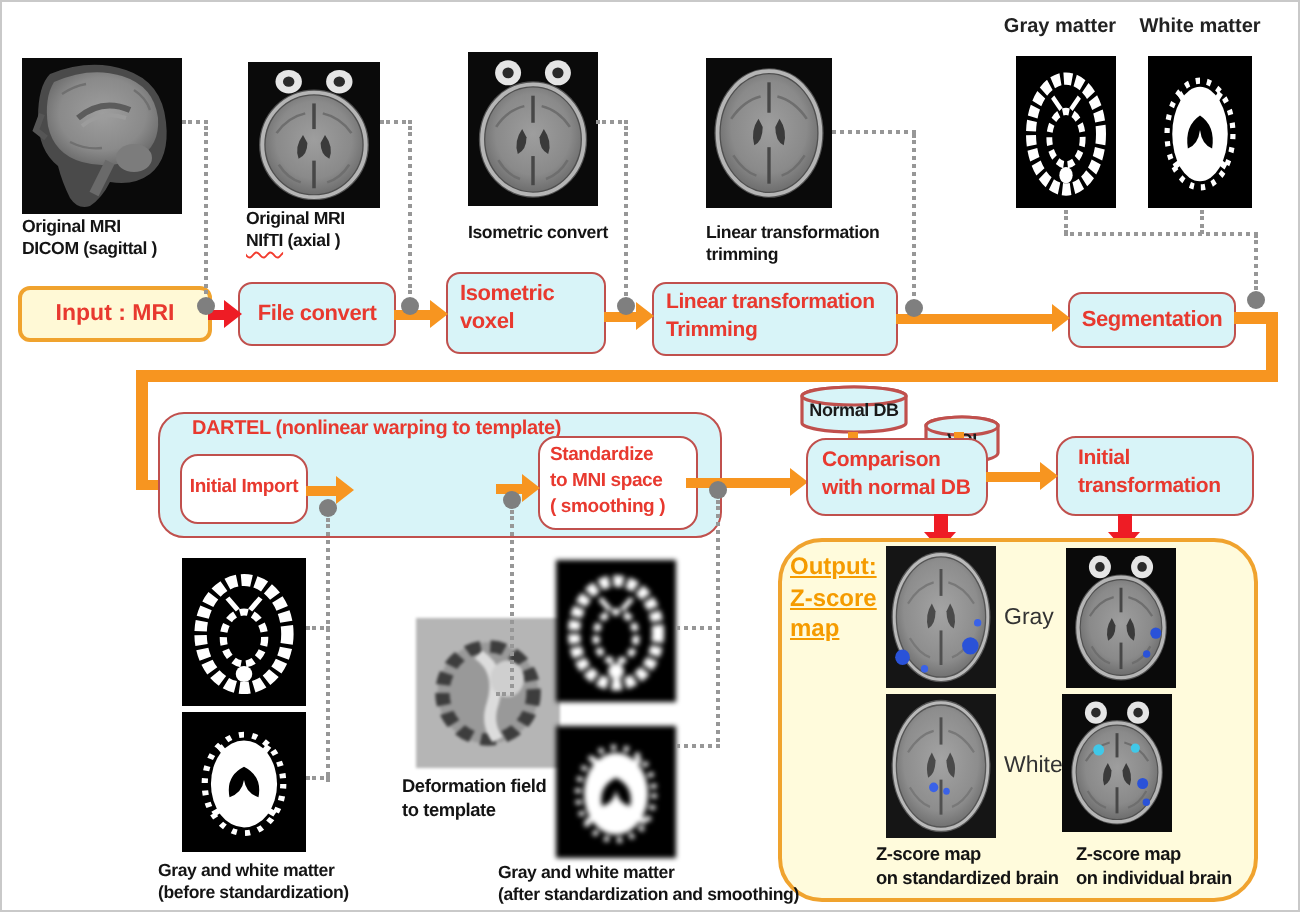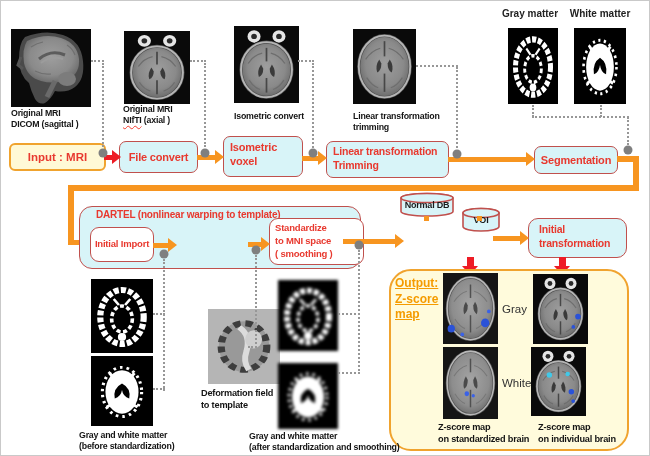--- a/index.html
+++ b/index.html
@@ -199,21 +199,21 @@
   <div class="oseg" style="left:67px;top:184px;width:571px;height:6px;"></div>
   <div class="oseg" style="left:67px;top:184px;width:6px;height:60px;"></div>
   <div class="ar" style="left:71px;top:234px;width:39px;">
       <div class="sh"></div>
       <div class="hd"></div>
     </div>
 
   <div class="dartel" style="left:78px;top:205px;width:282px;height:63px;"></div>
   <div class="dartel-title" style="left:95px;top:208px;">DARTEL (nonlinear warping to template)</div>
   <div class="box white center" style="left:89px;top:226px;width:64px;height:35px;font-size:9.5px;border-radius:9px;">Initial Import</div>
-  <div class="box white" style="left:268px;top:217px;width:95px;height:47px;font-size:9.5px;border-radius:9px;padding:3px 12px 2px 5px;line-height:1.35;">
+  <div class="box white" style="left:268px;top:217px;width:80px;height:47px;font-size:9.5px;border-radius:9px;padding:3px 12px 2px 5px;line-height:1.35;">
     <div>Standardize</div>
       <div>to MNI space</div>
       <div>( smoothing )</div>
   </div>
   <div class="ar" style="left:152px;top:237px;width:24px;">
       <div class="sh"></div>
       <div class="hd"></div>
     </div>
   <div class="ar" style="left:247px;top:236px;width:22px;">
       <div class="sh"></div>
@@ -234,20 +234,24 @@
   <div class="cyl" style="left:460px;top:206px;width:40px;height:36px;">
     <svg width="40" height="26" viewBox="0 0 40 26">
       <path d="M2 6 a18 4.5 0 0 1 36 0 v13.5 a18 4.5 0 0 1 -36 0 z" fill="#D8F4F8" stroke="#C0504D" stroke-width="1.6"></path>
       <ellipse cx="20" cy="6" rx="18" ry="4.5" fill="#D8F4F8" stroke="#C0504D" stroke-width="1.6"></ellipse>
     </svg>
     <div class="lab">VOI</div>
   </div>
   <div class="oseg" style="left:423px;top:215px;width:5px;height:5px;"></div>
   <div class="oseg" style="left:476px;top:215px;width:5px;height:5px;"></div>
 
+  <div class="box" style="left:402px;top:218px;width:91px;height:39px;font-size:10.5px;border-radius:10px;padding:4px 2px 2px 7px;">
+    <div>Comparison</div>
+      <div>with normal DB</div>
+  </div>
   <div class="box" style="left:527px;top:217px;width:99px;height:40px;font-size:10.5px;border-radius:10px;padding:4px 2px 2px 10px;">
     <div>Initial</div>
       <div>transformation</div>
   </div>
   <div class="ar" style="left:492px;top:230px;width:36px;">
       <div class="sh"></div>
       <div class="hd"></div>
     </div>
   <div class="arv" style="left:460px;top:256px;height:18px;">
       <div class="sh"></div>

